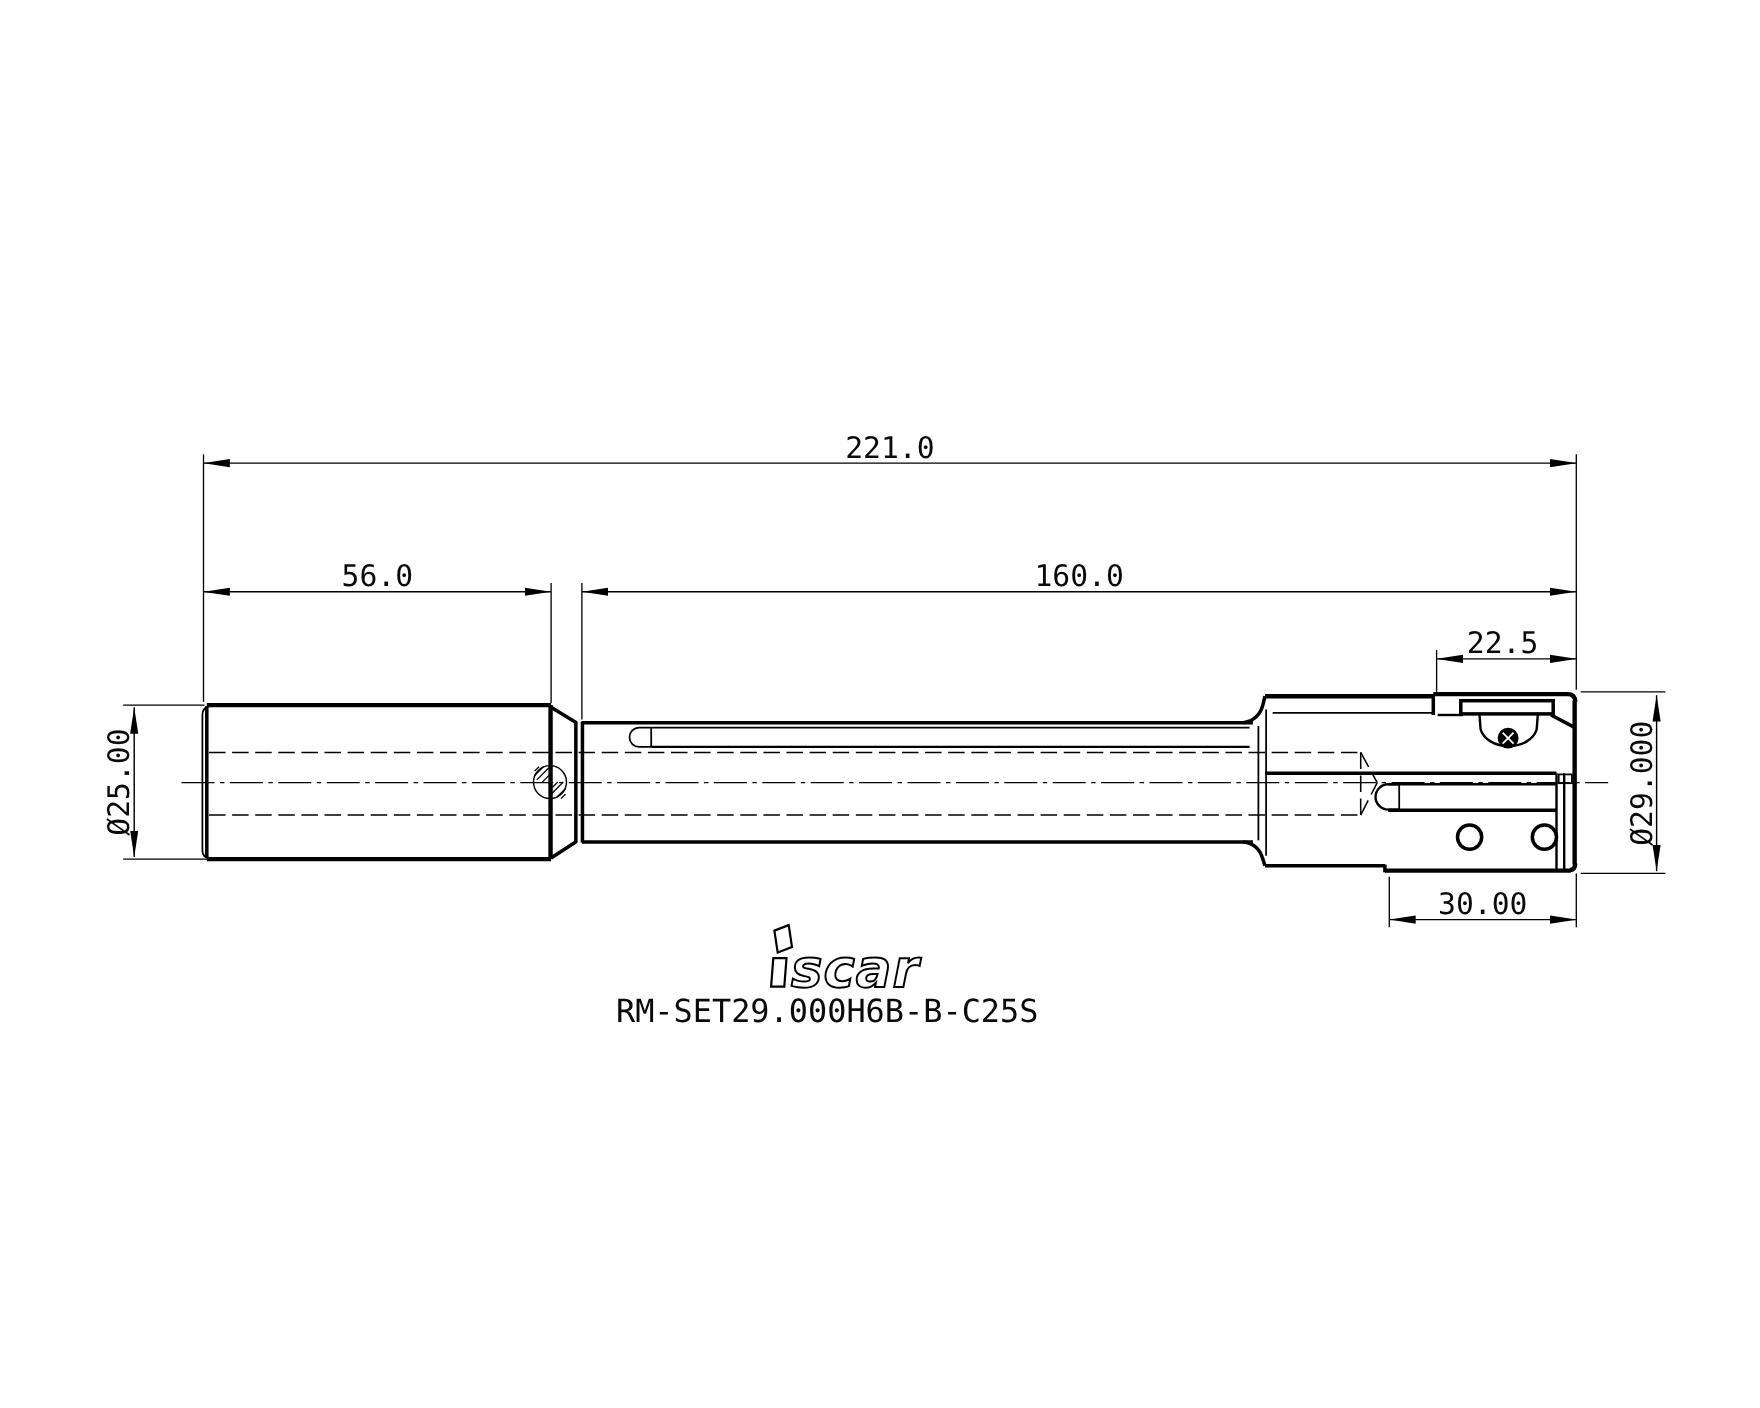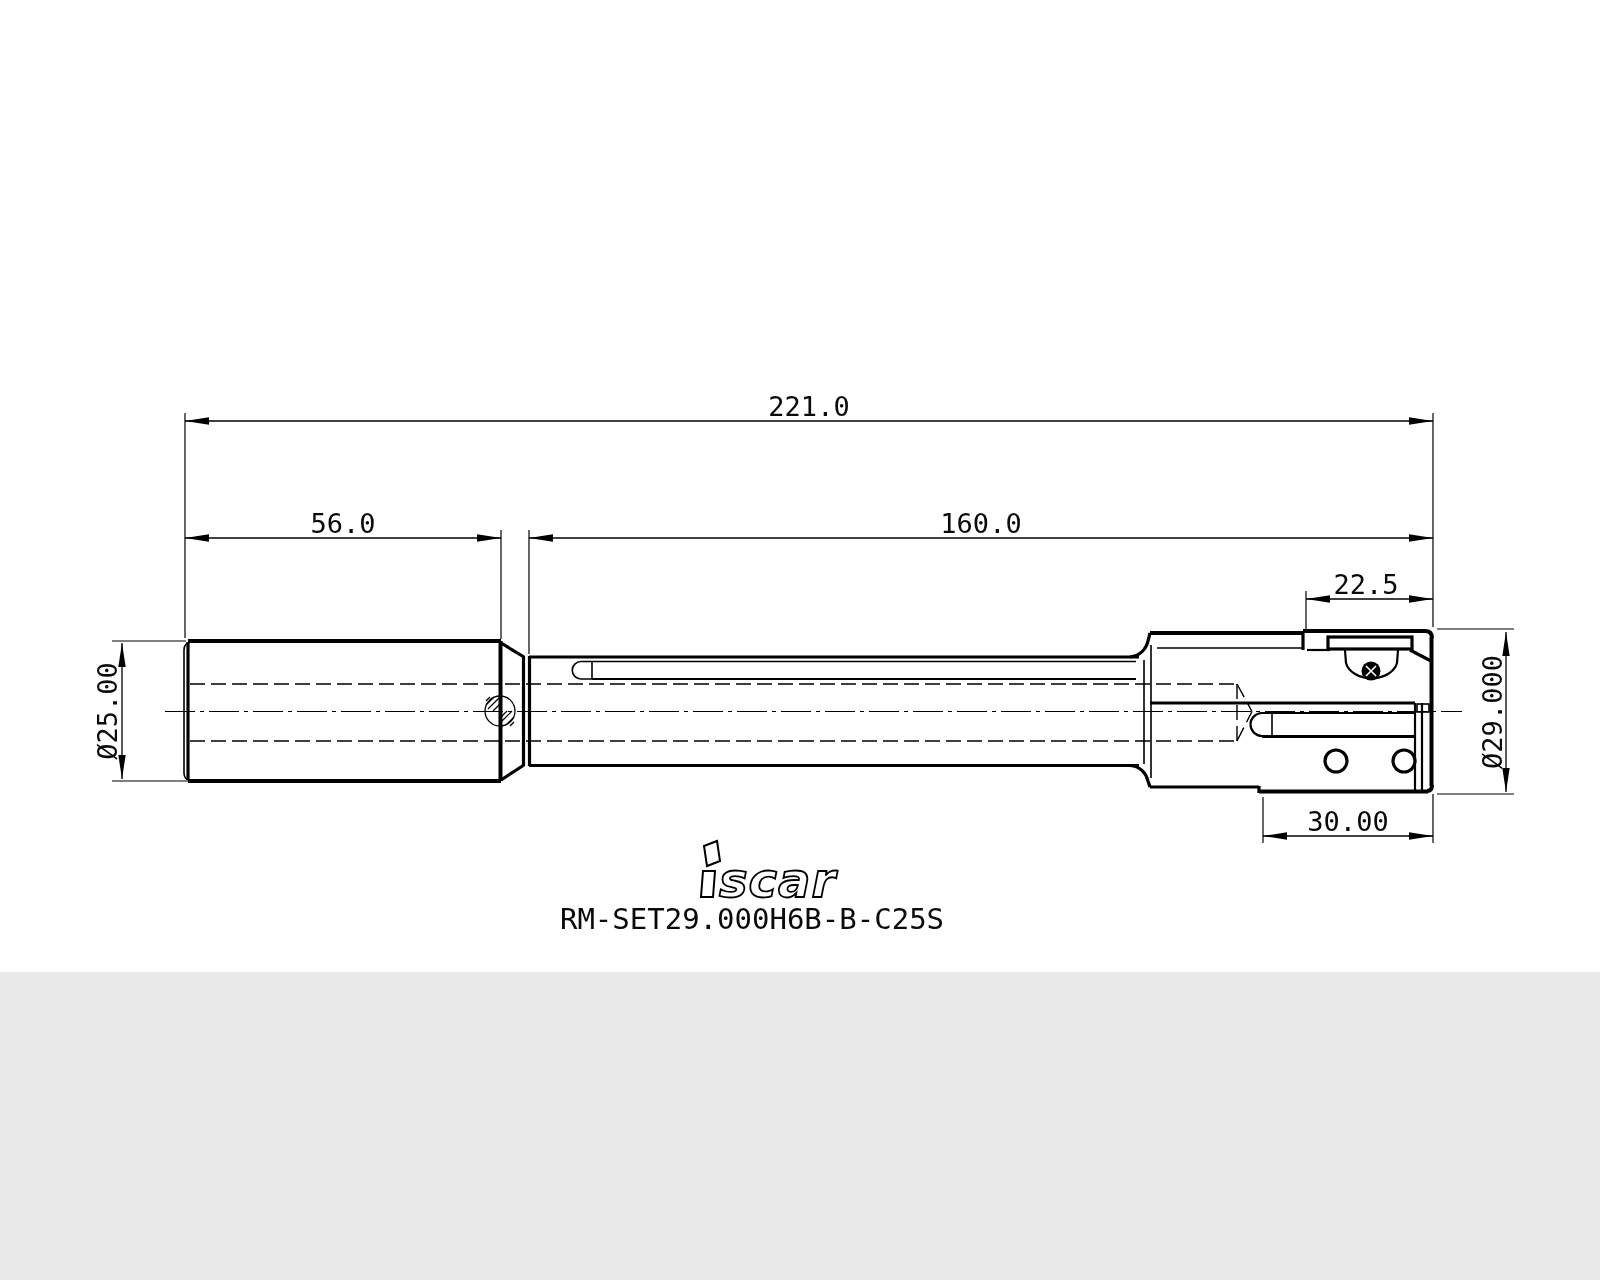--- a/index.html
+++ b/index.html
@@ -1,16 +1,16 @@
 <!DOCTYPE html>
 <html><head>
 <meta charset="utf-8">
 <style>
   html,body{margin:0;padding:0;background:#e8e8e8;}
-  .sheet{width:1600px;height:972px;background:#ffffff;position:relative;margin:0 auto;
+  .sheet{width:1600px;height:1280px;background:#ffffff;position:relative;margin:0 auto;
          font-family:"DejaVu Sans Mono","Liberation Mono",monospace;}
   svg{display:block}
   
   .o4{stroke:#000;stroke-width:4;fill:none;stroke-linecap:butt}
   .o3{stroke:#000;stroke-width:3.2;fill:none;stroke-linecap:butt}
   .o2{stroke:#000;stroke-width:2.2;fill:none;stroke-linecap:butt}
   .t {stroke:#000;stroke-width:1.3;fill:none;stroke-linecap:butt}
   .t16{stroke:#000;stroke-width:1.6;fill:none}
   .hid{stroke:#000;stroke-width:1.4;fill:none;stroke-dasharray:15 6}
   .cl {stroke:#000;stroke-width:1.2;fill:none;stroke-dasharray:30 5 4 5}

